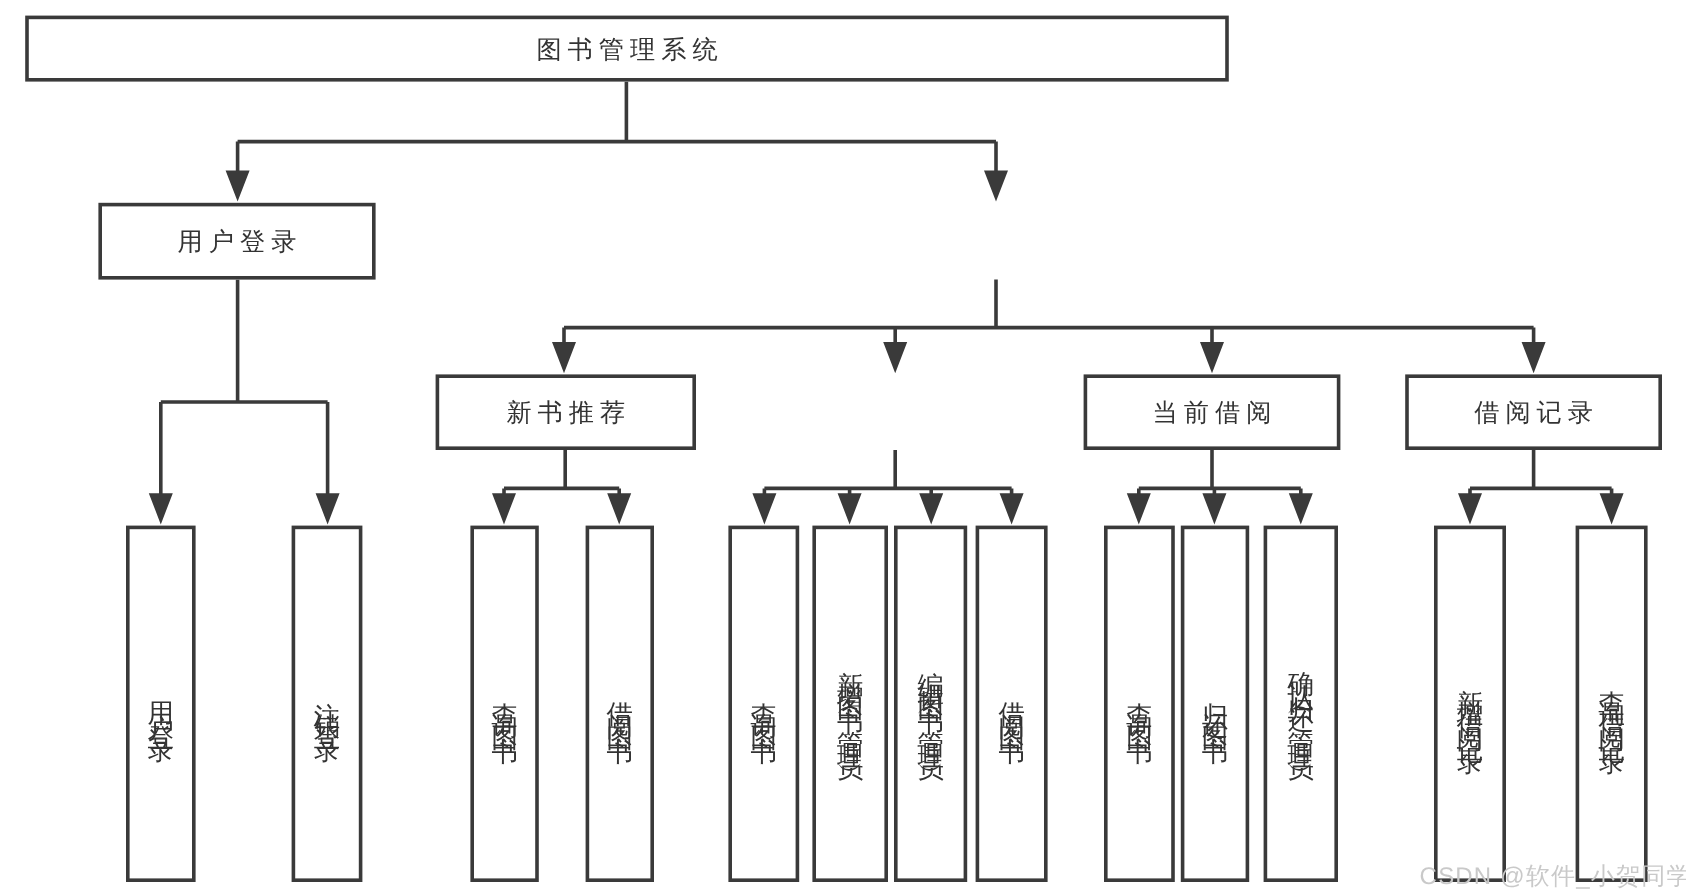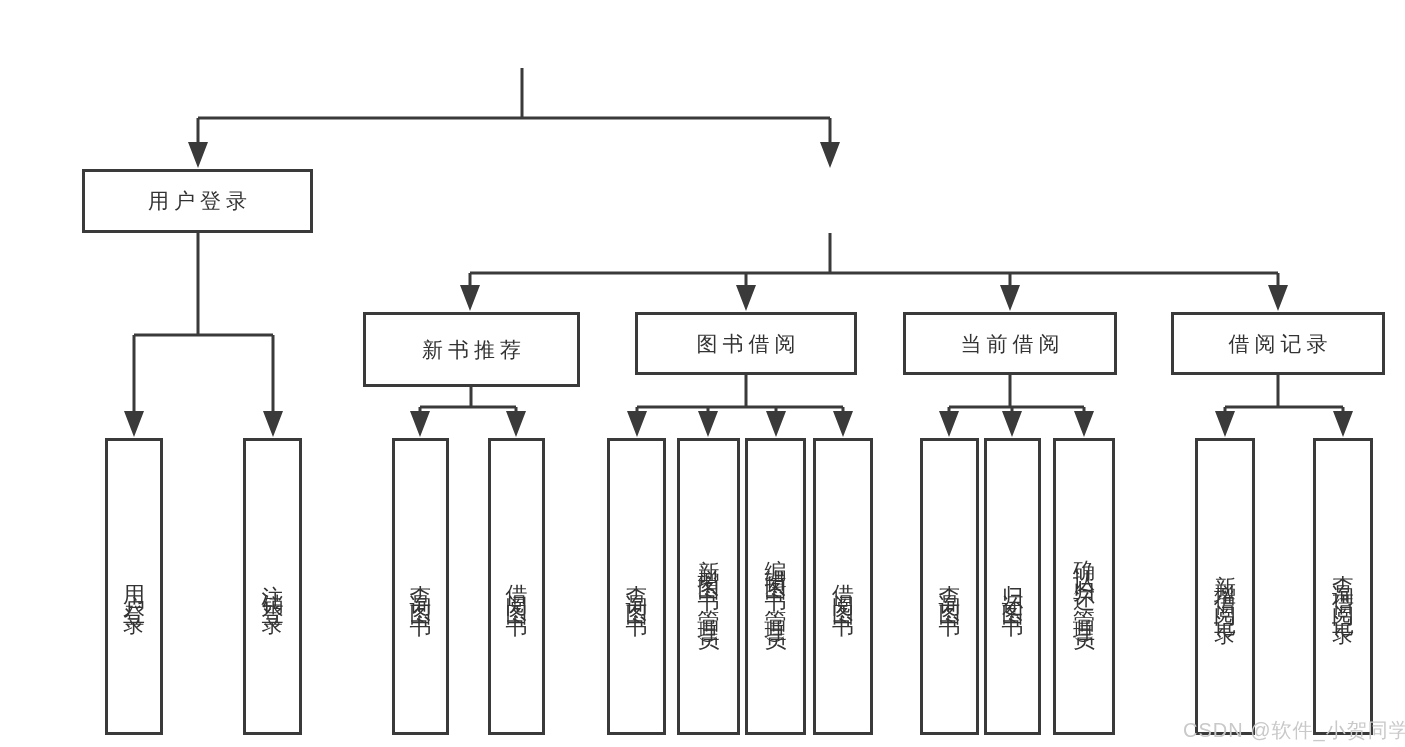--- a/index.html
+++ b/index.html
@@ -88,30 +88,30 @@
              M1010 311 l-10 -26 h20 z M1278 311 l-10 -26 h20 z
              M134 437 l-10 -26 h20 z  M273 437 l-10 -26 h20 z
              M420 437 l-10 -26 h20 z  M516 437 l-10 -26 h20 z
              M637 437 l-10 -26 h20 z  M708 437 l-10 -26 h20 z
              M776 437 l-10 -26 h20 z  M843 437 l-10 -26 h20 z
              M949 437 l-10 -26 h20 z  M1012 437 l-10 -26 h20 z
              M1084 437 l-10 -26 h20 z M1225 437 l-10 -26 h20 z
              M1343 437 l-10 -26 h20 z"></path>
   </svg>
 
+  <div class="box h" style="left:21px;top:13px;width:1003px;height:55px">
+    <span>图书管理系统</span>
+  </div>
 
   <div class="box h" style="left:82px;top:169px;width:231px;height:64px">
     <span>用户登录</span>
   </div>
 
-  <div class="box h" style="left:363px;top:312px;width:217px;height:75px">
+  <div class="box h" style="left:363px;top:312px;width:217px;height:63px">
     <span>新书推荐</span>
-  </div>
-  <div class="box h" style="left:635px;top:312px;width:222px;height:63px">
-    <span>图书借阅</span>
   </div>
   <div class="box h" style="left:903px;top:312px;width:214px;height:63px">
     <span>当前借阅</span>
   </div>
   <div class="box h" style="left:1171px;top:312px;width:214px;height:63px">
     <span>借阅记录</span>
   </div>
 
   <div class="box v" style="left:105px;top:438px;width:58px;height:297px">
     <span>用户登录</span>

